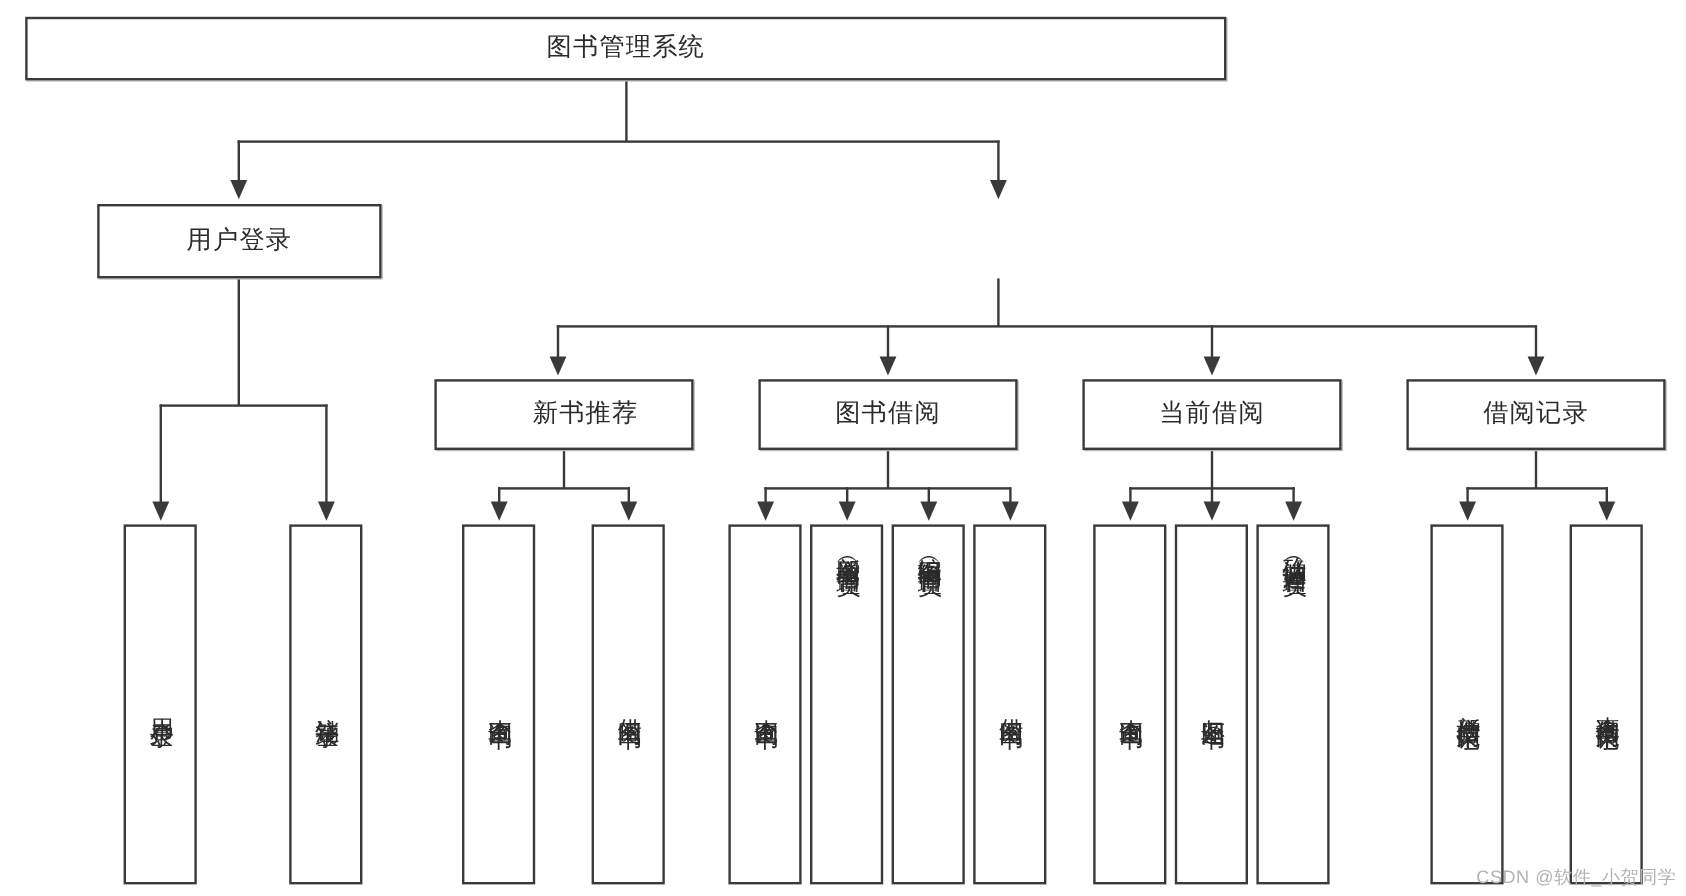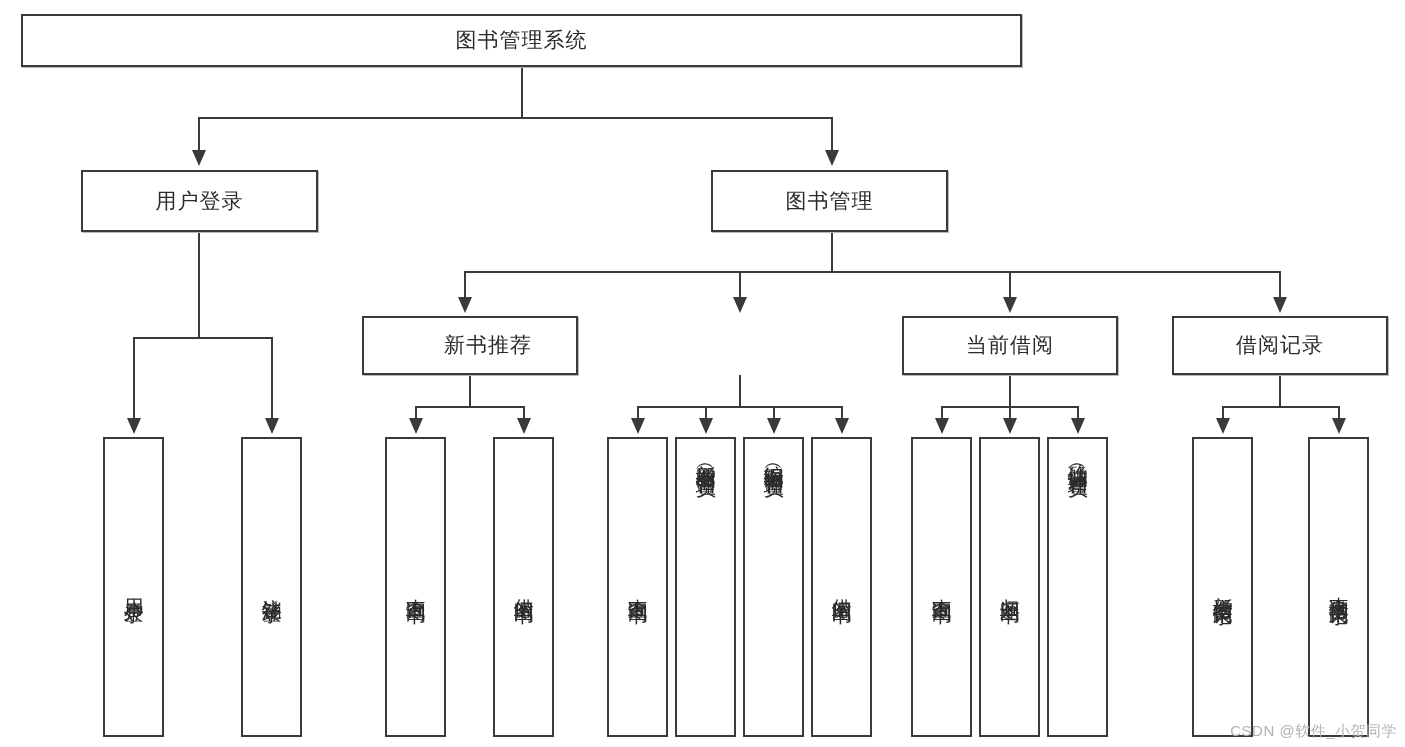--- a/index.html
+++ b/index.html
@@ -134,27 +134,27 @@
   <div class="ln v" style="left:1338px;top:406px;height:14px;"></div>
   <div class="arrow" style="left:1332px;top:418px;"></div>
 
   <div class="node hshadow" style="left:21px;top:14px;width:1001px;height:53px;">
     <span class="lbl">图书管理系统</span>
   </div>
 
   <div class="node hshadow" style="left:81px;top:170px;width:237px;height:62px;">
     <span class="lbl">用户登录</span>
   </div>
-  <div class="node hshadow" style="left:711px;top:170px;width:237px;height:62px;">
-    <span class="lbl">图书管理</span>
-  </div>
 
   <div class="node hshadow" style="left:362px;top:316px;width:216px;height:59px;padding-left:36px;">
     <span class="lbl">新书推荐</span>
   </div>
+  <div class="node hshadow" style="left:632px;top:316px;width:216px;height:59px;">
+    <span class="lbl">图书借阅</span>
+  </div>
   <div class="node hshadow" style="left:902px;top:316px;width:216px;height:59px;">
     <span class="lbl">当前借阅</span>
   </div>
   <div class="node hshadow" style="left:1172px;top:316px;width:216px;height:59px;">
     <span class="lbl">借阅记录</span>
   </div>
 
   <div class="node leaf mid" style="left:103px;top:437px;width:61px;height:300px;">
     <span class="lbl">用户登录</span>
   </div>

